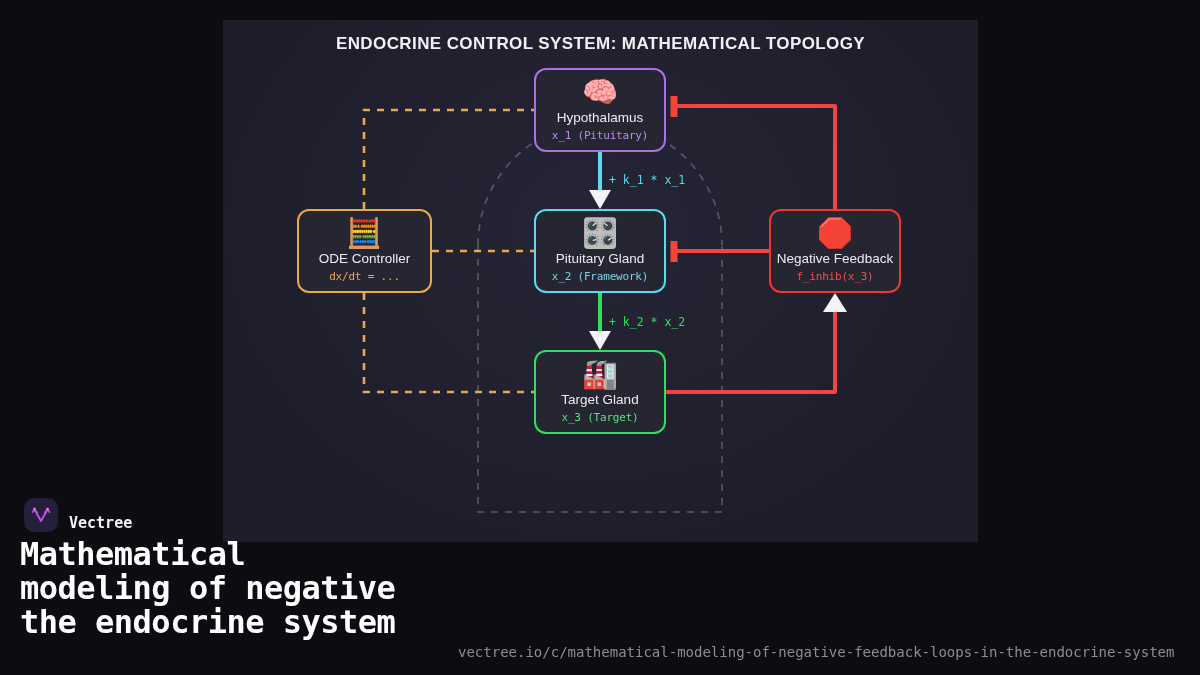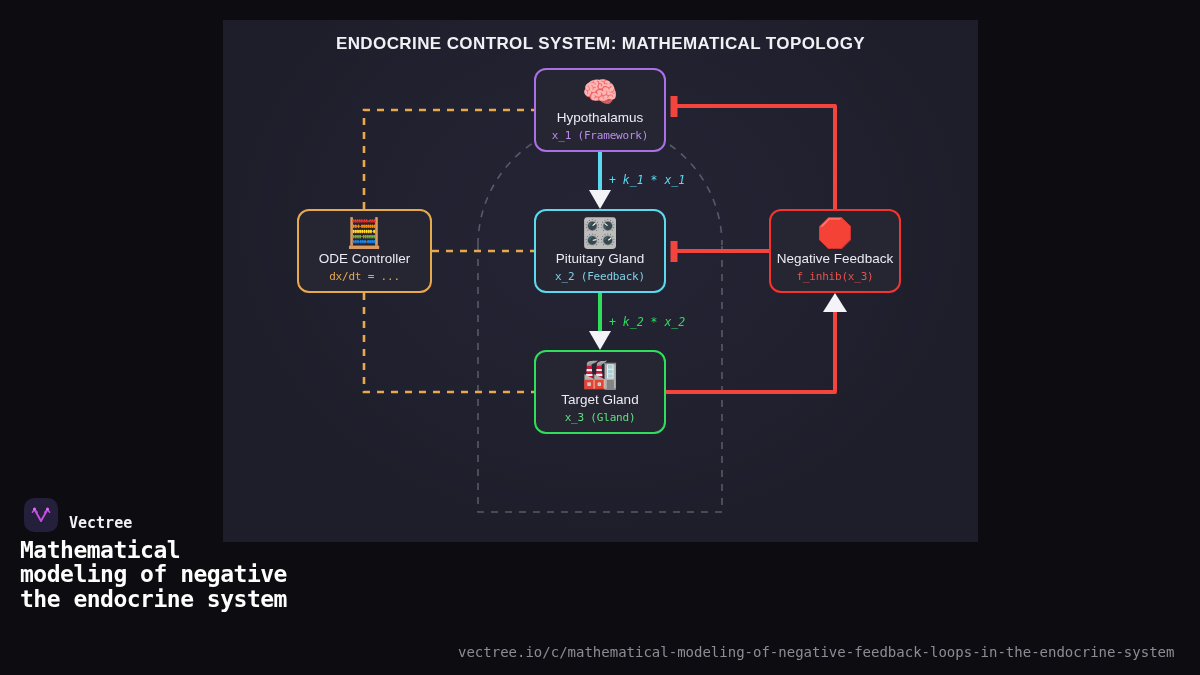--- a/index.html
+++ b/index.html
@@ -63,21 +63,20 @@
   #node-feedback .nvar { color:#e8524c; }
   #node-ode          { left:297px; top:189px; width:135px; height:84px; border-color:#e8a84c; }
   #node-ode .nvar { color:#e8a84c; }
 
   
   .edge-label {
     position:absolute;
     font-family:"DejaVu Sans Mono", monospace;
     font-size:11.5px;
     white-space:nowrap;
-    font-style:italic;
   }
   #edge-label-1 { left:609px; top:153px; color:#5ad9ef; }
   #edge-label-2 { left:609px; top:295px; color:#2fdf5c; }
 
   #inhibition-note {
     position:absolute; left:843px; top:320px;
     font-family:"DejaVu Sans Mono", monospace;
     font-size:11.5px; color:#e8443e; line-height:1.55;
     white-space:nowrap;
   }
@@ -91,21 +90,21 @@
   }
   #brand-name {
     color:#f2f2f6; font-size:15px; font-weight:bold;
     font-family:"DejaVu Sans Mono", monospace;
   }
 
   #headline {
     position:absolute; left:20px; top:518px; width:470px;
     font-family:"DejaVu Sans Mono", monospace;
     font-weight:bold;
-    font-size:23px;
+    font-size:32px;
     line-height:1.06;
     color:#ffffff;
     letter-spacing:-0.5px;
   }
   #headline div { white-space:nowrap; }
 
   #url {
     position:absolute; left:458px; top:624px;
     font-family:"DejaVu Sans Mono", monospace;
     font-size:14px;
@@ -146,33 +145,33 @@
     <path d="M 835 189 L 835 86 L 676 86" fill="none" stroke="#f4443e" stroke-width="4" stroke-linejoin="round"></path>
     <line x1="674" y1="76" x2="674" y2="97" stroke="#f4443e" stroke-width="7"></line>
 
     <path d="M 769 231 L 676 231" fill="none" stroke="#f4443e" stroke-width="4"></path>
     <line x1="674" y1="221" x2="674" y2="242" stroke="#f4443e" stroke-width="7"></line>
   </svg>
 
   <div class="node" id="node-hypothalamus">
     <span class="emoji">🧠</span>
     <span class="nlabel">Hypothalamus</span>
-    <span class="nvar">x_1 (Framework)</span>
+    <span class="nvar">x_1 (Pituitary)</span>
   </div>
 
   <div class="node" id="node-pituitary">
     <span class="emoji">🎛️</span>
     <span class="nlabel">Pituitary Gland</span>
-    <span class="nvar">x_2 (Feedback)</span>
+    <span class="nvar">x_2 (Framework)</span>
   </div>
 
   <div class="node" id="node-target">
     <span class="emoji">🏭</span>
     <span class="nlabel">Target Gland</span>
-    <span class="nvar">x_3 (Gland)</span>
+    <span class="nvar">x_3 (Target)</span>
   </div>
 
   <div class="node" id="node-feedback">
     <span class="emoji">🛑</span>
     <span class="nlabel">Negative Feedback</span>
     <span class="nvar">f_inhib(x_3)</span>
   </div>
 
   <div class="node" id="node-ode">
     <span class="emoji">🧮</span>

